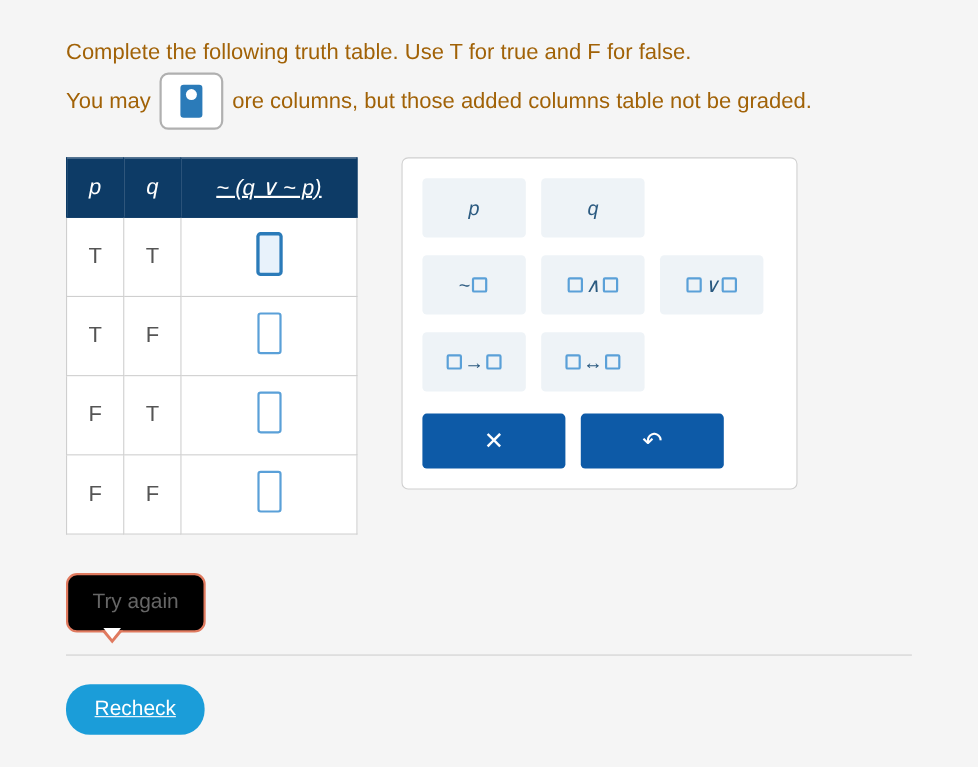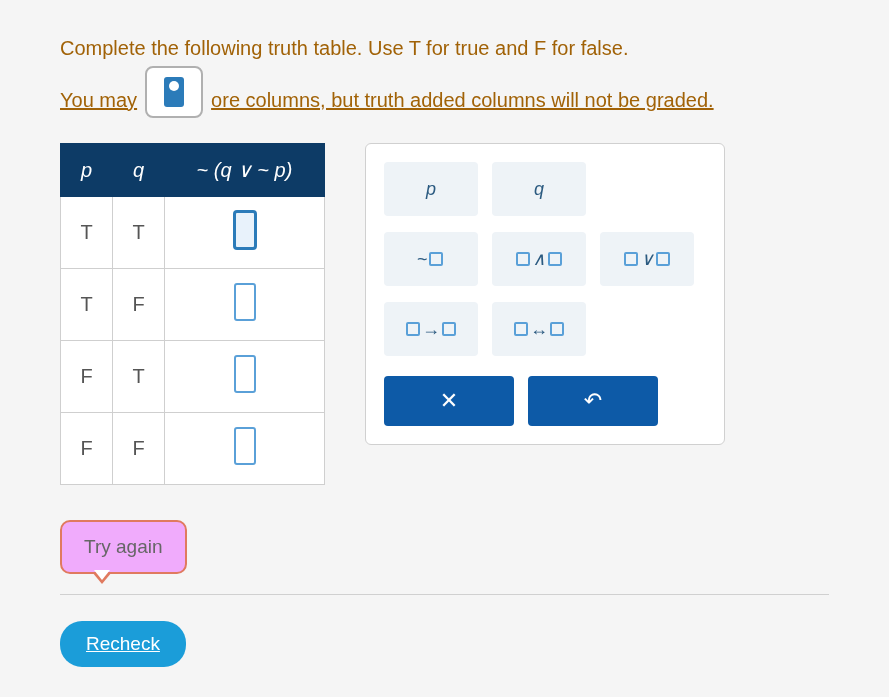--- a/index.html
+++ b/index.html
@@ -6,21 +6,21 @@
     body {
       font-family: Arial, sans-serif;
       background: #f5f5f5;
       width: 889px;
       height: 697px;
       padding: 30px 60px;
       color: #555;
       position: relative;
     }
     .instructions { font-size: 20px; color: #a16207; line-height: 1.8; margin-bottom: 25px; }
-    .instructions-line { display: flex; align-items: flex-end; flex-wrap: wrap; gap: 2px; text-decoration: underline; }
+    .instructions-line { display: flex; align-items: center; flex-wrap: wrap; gap: 2px; }
     .hint-icon-box {
       width: 58px; height: 52px;
       border: 2px solid #b0b0b0;
       border-radius: 8px;
       display: inline-flex;
       align-items: center;
       justify-content: center;
       background: #fff;
       margin: 0 6px;
     }
@@ -41,21 +41,21 @@
     .truth-table th {
       background: #0d3b66;
       color: #fff;
       font-style: italic;
       font-weight: normal;
       font-size: 20px;
       padding: 14px 16px;
       border: 1px solid #0d3b66;
       text-align: center;
     }
-    .truth-table th.expr { font-size: 20px; padding: 14px 22px; white-space: nowrap; }
+    .truth-table th.expr { font-size: 20px; padding: 14px 22px; white-space: nowrap; text-decoration: underline; }
     .truth-table td {
       border: 1px solid #cfcfcf;
       text-align: center;
       padding: 0;
       height: 72px;
       font-size: 20px;
       color: #555;
     }
     .truth-table td.pcol, .truth-table td.qcol { width: 52px; }
     .truth-table td.anscol { width: 160px; }
@@ -111,21 +111,21 @@
       cursor: pointer;
     }
     .try-again-bubble {
       display: inline-block;
       border: 2px solid #e07a5f;
       border-radius: 10px;
       padding: 14px 22px;
       color: #666;
       font-size: 19px;
       margin-top: 35px;
-      background: #f0abfc;
+      background: #000000;
       position: relative;
     }
     .try-again-bubble::after {
       content: '';
       position: absolute;
       bottom: -12px; left: 30px;
       width: 0; height: 0;
       border-left: 10px solid transparent;
       border-right: 10px solid transparent;
       border-top: 12px solid #e07a5f;
@@ -159,21 +159,21 @@
 
 
 
 <div class="instructions">
   <div>Complete the following truth table. Use T for true and F for false.</div>
   <div class="instructions-line">
     <span>You may</span>
     <span class="hint-icon-box">
       <span class="hint-icon"></span>
     </span>
-    <span>ore columns, but truth added columns will not be graded.</span>
+    <span>ore columns, but those added columns table not be graded.</span>
   </div>
 </div>
 
 <div class="main-row">
   <table class="truth-table">
     <thead>
       <tr>
         <th>p</th>
         <th>q</th>
         <th class="expr">~ (q ∨ ~ p)</th>

